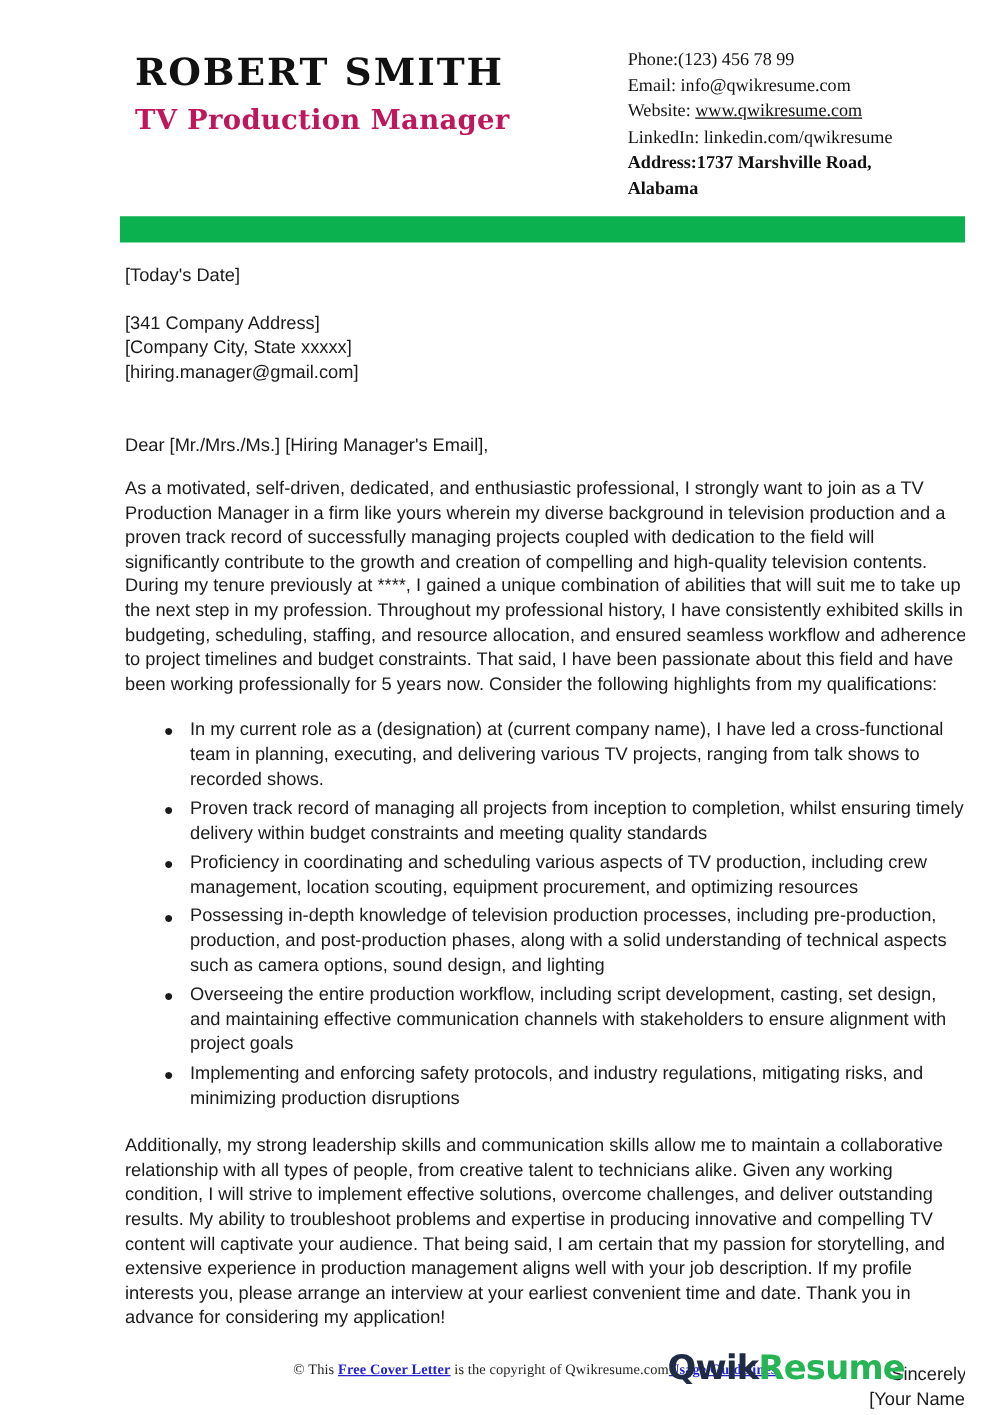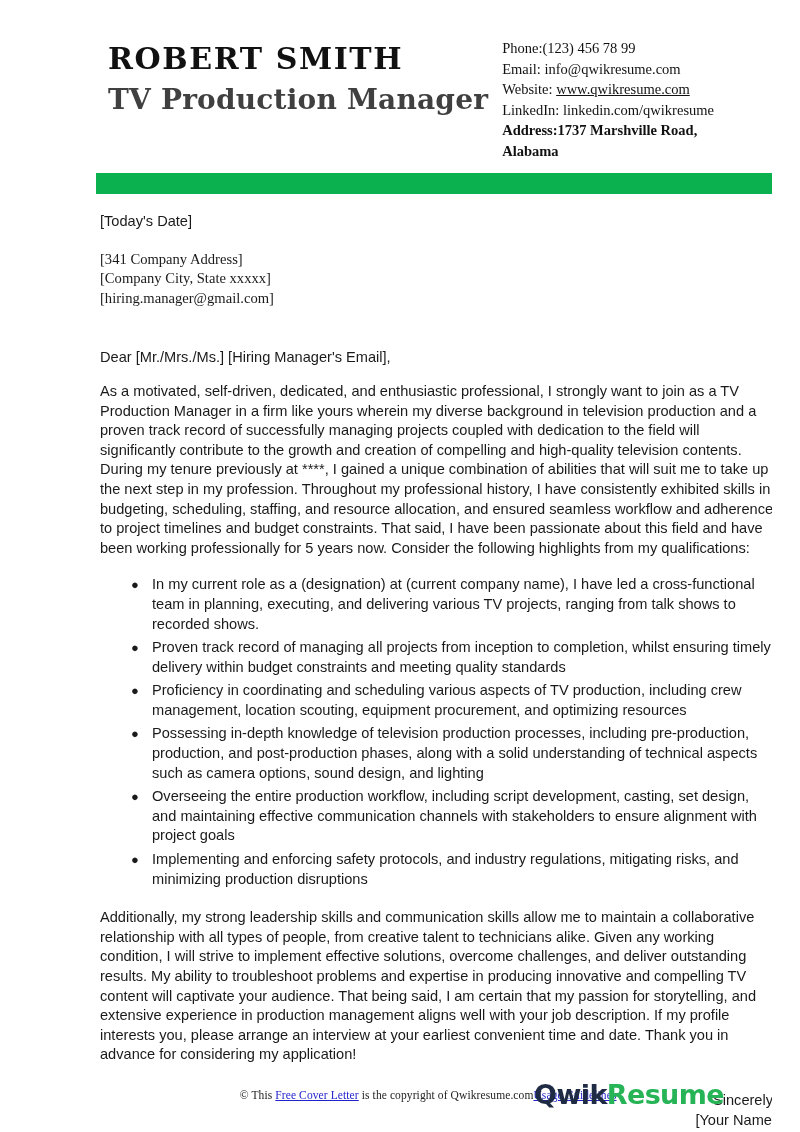--- a/index.html
+++ b/index.html
@@ -36,23 +36,23 @@
     font-size: 30px;
     letter-spacing: 1.6px;
     color: #111111;
     line-height: 1.12;
     margin: 0;
     white-space: nowrap;
   }
   .cand-title {
     font-family: "DejaVu Serif", "Liberation Serif", serif;
     font-weight: 700;
-    font-size: 28px;
+    font-size: 22px;
     letter-spacing: 0.2px;
-    color: #404040;
+    color: #be185d;
     line-height: 1.2;
     margin: 7px 0 0 0;
     white-space: nowrap;
   }
   .header-right {
     text-align: left;
     font-family: "Liberation Serif", "DejaVu Serif", serif;
     font-size: 14.5px;
     line-height: 1.42;
     color: #111111;
@@ -89,21 +89,20 @@
     font-size: 14.6px;
     line-height: 19.6px;
     color: #1a1a1a;
   }
   .date-line {
     margin: 0 0 9px 0;
     padding-top: 6px;
   }
   .recipient {
     margin: 18px 0 0 0;
-    font-family: Liberation Serif, serif;
   }
   .recipient div {
     line-height: 19.6px;
   }
   .salutation {
     margin: 40px 0 0 0;
   }
   .para {
     margin: 14px 0 0 0;
     text-align: left;
@@ -155,21 +154,21 @@
     font-size: 11.5px;
     color: #222222;
     white-space: nowrap;
     letter-spacing: 0.1px;
   }
   .footer-note .copy {
     font-size: 12px;
   }
   .footer-link {
     color: #2222cc;
-    font-weight: normal;
+    font-weight: bold;
     text-decoration: underline;
   }
   .logo {
     position: absolute;
     right: 48px;
     top: 1063px;
     font-family: "DejaVu Sans", "Liberation Sans", sans-serif;
     font-size: 27px;
     font-weight: 700;
     letter-spacing: -0.6px;

